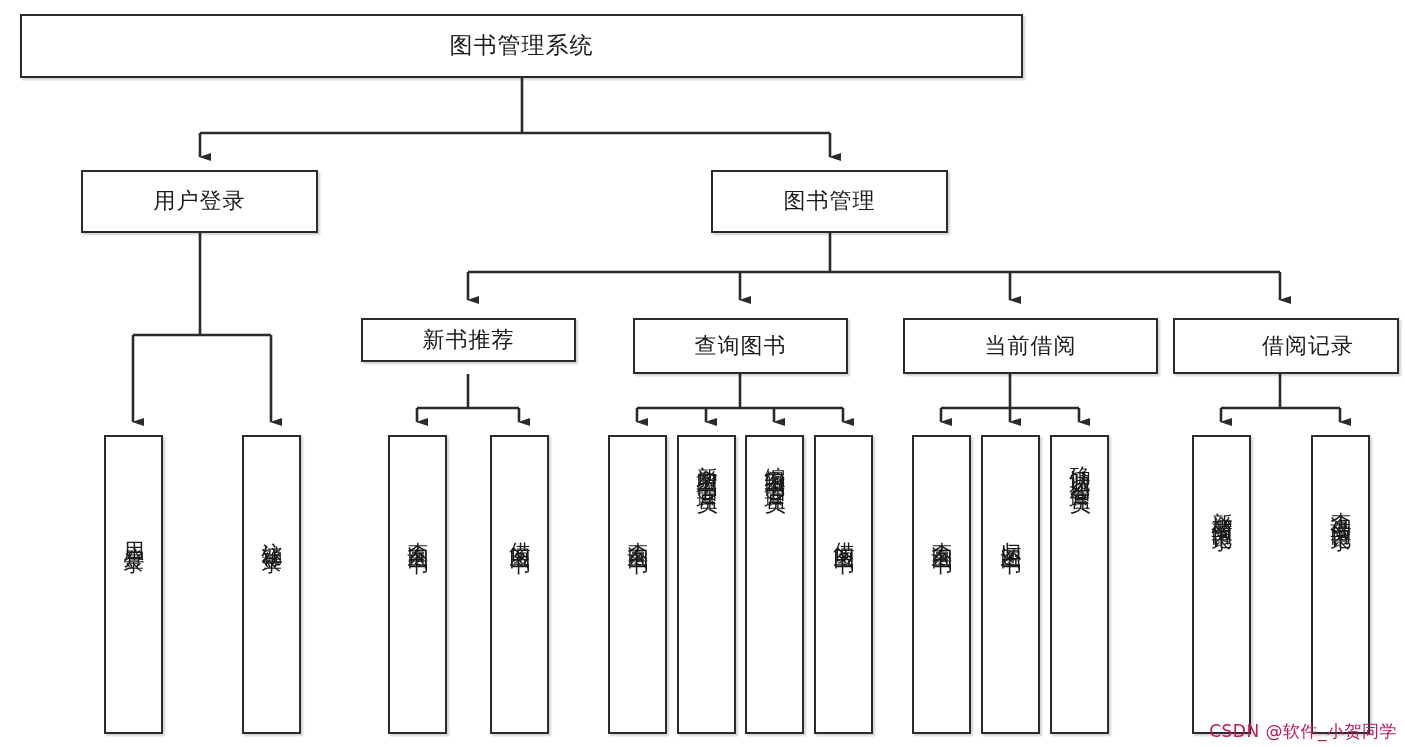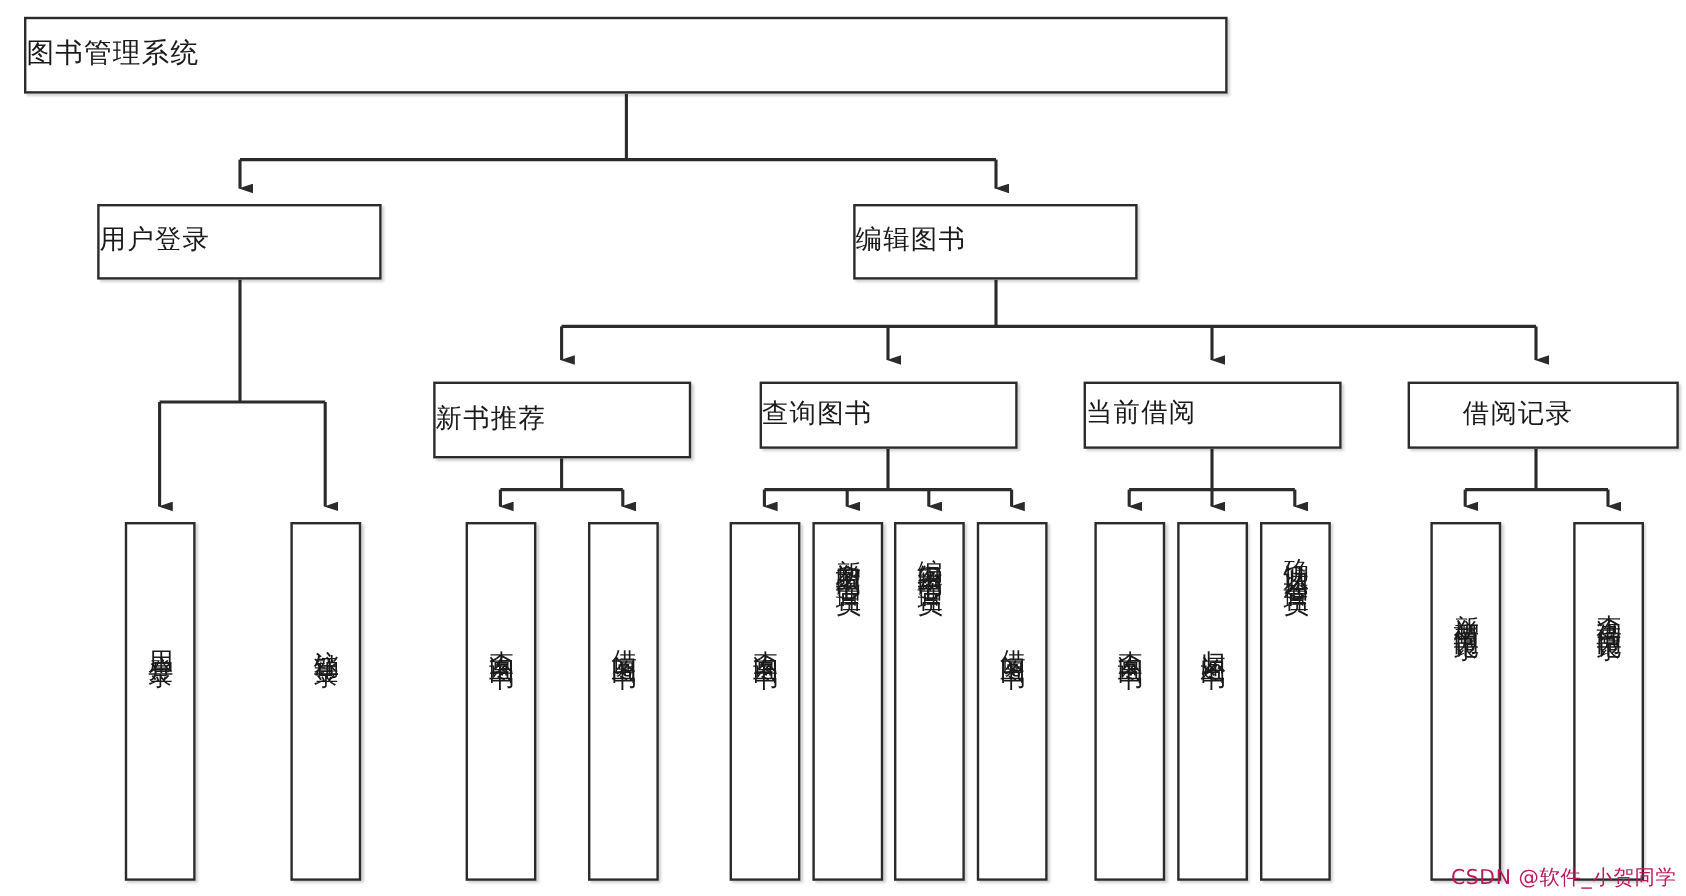--- a/index.html
+++ b/index.html
@@ -27,20 +27,21 @@
     pointer-events: none;
   }
   .node {
     position: absolute;
     box-sizing: border-box;
     background: #ffffff;
     border: 2px solid #2b2b2b;
     box-shadow: 2px 2px 2px rgba(0,0,0,0.18);
     display: flex;
     align-items: center;
+    justify-content: center;
     color: #1a1a1a;
   }
   .node-h .node-label {
     font-size: 22px;
     letter-spacing: 1px;
     line-height: 1.1;
     white-space: nowrap;
   }
   .node-root .node-label {
     font-size: 23px;
@@ -135,30 +136,30 @@
   </svg>
 
   <div class="node node-h node-root" style="left:20px; top:14px; width:1003px; height:64px;">
     <span class="node-label">图书管理系统</span>
   </div>
 
   <div class="node node-h" style="left:81px; top:170px; width:237px; height:63px;">
     <span class="node-label">用户登录</span>
   </div>
   <div class="node node-h" style="left:711px; top:170px; width:237px; height:63px;">
-    <span class="node-label">编辑图书</span>
-  </div>
-
-  <div class="node node-h" style="left:361px; top:318px; width:215px; height:64px;">
+    <span class="node-label">图书管理</span>
+  </div>
+
+  <div class="node node-h" style="left:361px; top:318px; width:215px; height:44px;">
     <span class="node-label">新书推荐</span>
   </div>
   <div class="node node-h" style="left:633px; top:318px; width:215px; height:56px;">
     <span class="node-label">查询图书</span>
   </div>
-  <div class="node node-h" style="left:903px; top:318px; width:215px; height:56px;font-family:Liberation Mono, monospace;">
+  <div class="node node-h" style="left:903px; top:318px; width:255px; height:56px;">
     <span class="node-label">当前借阅</span>
   </div>
   <div class="node node-h" style="left:1173px; top:318px; width:226px; height:56px;padding-left:44px;">
     <span class="node-label">借阅记录</span>
   </div>
 
   <div class="node node-v mid" style="left:104px; top:435px; width:59px; height:299px;">
     <span class="node-label">用户登录</span>
   </div>
   <div class="node node-v mid" style="left:242px; top:435px; width:59px; height:299px;">

